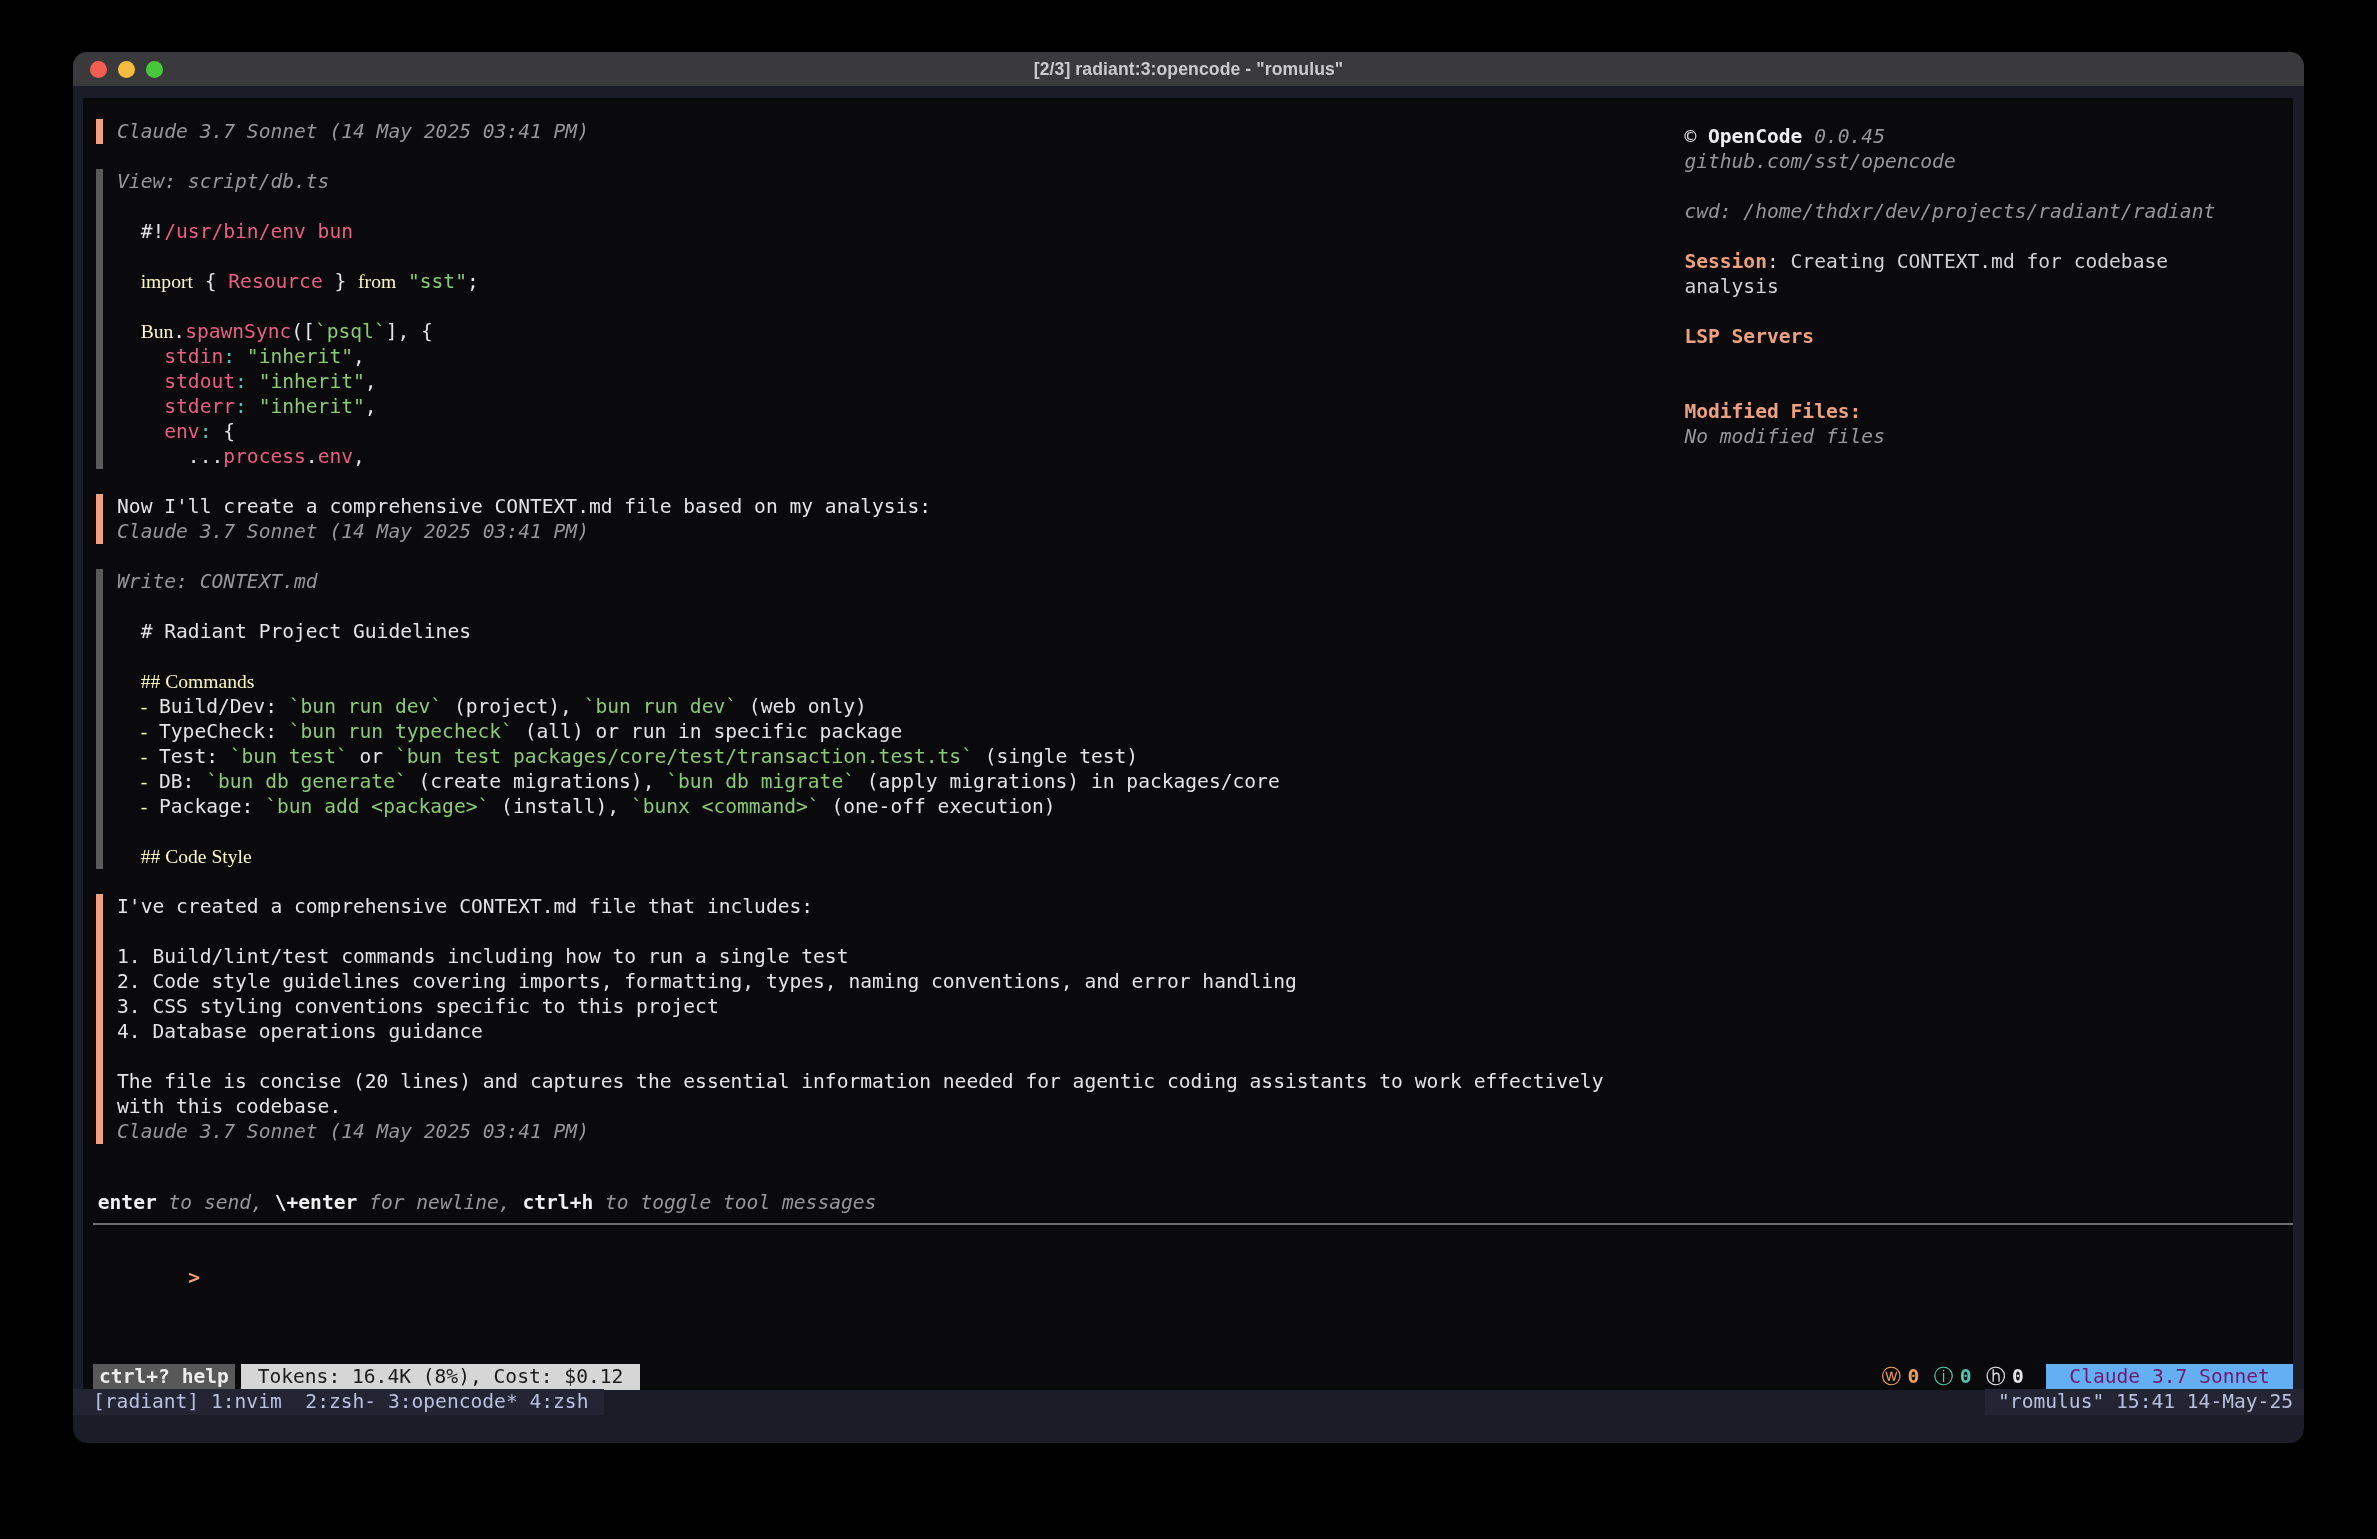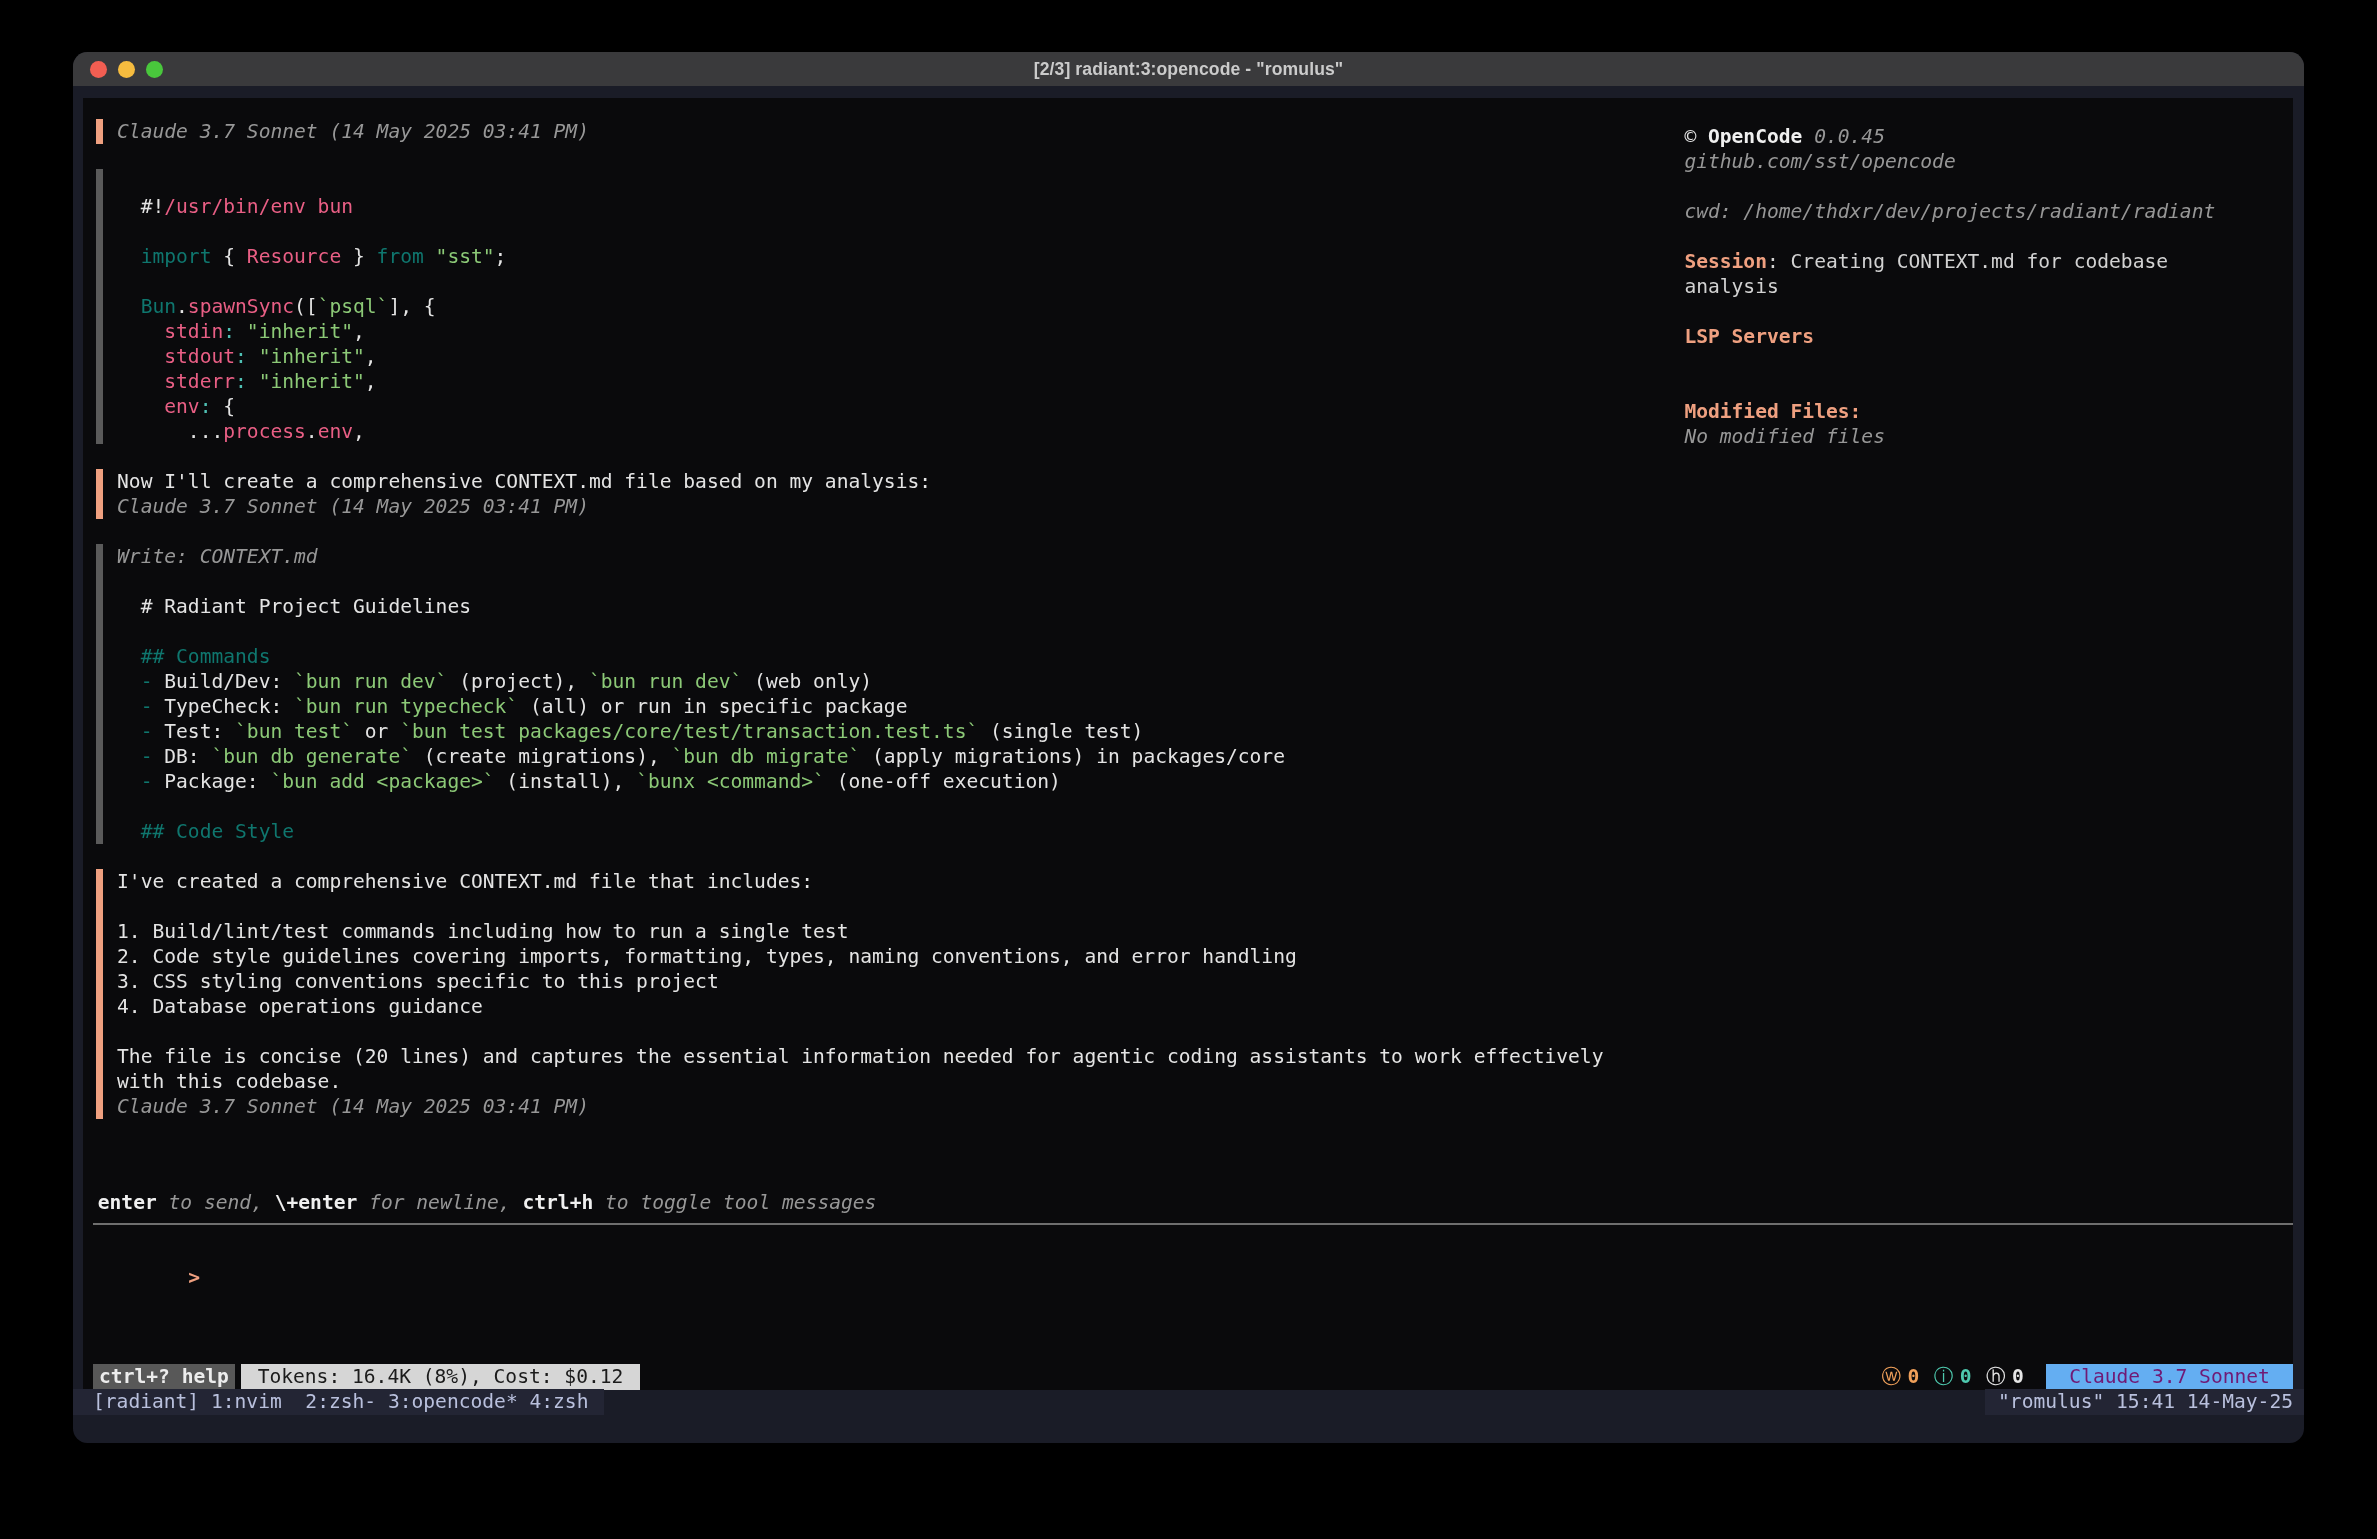--- a/index.html
+++ b/index.html
@@ -43,21 +43,21 @@
   }
   .conversation { position: absolute; left: 13px; top: 21px; width: 1520px; }
   .block { border-left: 7.2px solid #5a5a5a; padding-left: 13.7px; margin-bottom: 25px; }
   .block.orange { border-left-color: #efa080; }
   .line { font-size: 19.6px; line-height: 25px; min-height: 25px; white-space: pre; }
   .c-fg  { color: #e4e4e4; }
   .c-fgb { color: #f0f0f0; font-weight: 700; }
   .c-fg2 { color: #d2d2d2; }
   .c-dim { color: #979797; font-style: italic; }
   .c-orangeb { color: #efa080; font-weight: 700; }
-  .c-blue  { color: #0f766e; }
+  .c-blue  { color: #fef9c3; font-family: Liberation Serif, serif; }
   .c-pink  { color: #e95f85; }
   .c-green { color: #8cc977; }
   .c-teal  { color: #4fc0b4; }
   .sidebar { position: absolute; left: 1601px; top: 26px; width: 607px; }
   .hint { position: absolute; left: 14.4px; top: 1092px; }
   .separator {
     position: absolute; left: 9.8px; right: 0; top: 1125px;
     height: 2px; background: #6f6f6f;
   }
   .promptline { position: absolute; left: 34px; top: 1142px; font-size: 19.6px; line-height: 25px; white-space: pre; }
@@ -104,20 +104,21 @@
     </div>
     <div class="title">[2/3] radiant:3:opencode - "romulus"</div>
   </div>
 
   <div class="pane">
     <div class="conversation">
       <div class="block orange">
           <div class="line"><span class="c-dim">Claude 3.7 Sonnet (14 May 2025 03:41 PM)</span></div>
         </div>
       <div class="block">
+          <div class="line"><span class="c-dim">View: script/db.ts</span></div>
           <div class="line">&nbsp;</div>
           <div class="line"><span class="c-fg">  #!</span><span class="c-pink">/usr/bin/env bun</span></div>
           <div class="line">&nbsp;</div>
           <div class="line"><span class="c-fg">  </span><span class="c-blue">import</span><span class="c-fg"> { </span><span class="c-pink">Resource</span><span class="c-fg"> } </span><span class="c-blue">from</span><span class="c-fg"> </span><span class="c-green">"sst"</span><span class="c-fg">;</span></div>
           <div class="line">&nbsp;</div>
           <div class="line"><span class="c-fg">  </span><span class="c-blue">Bun</span><span class="c-fg">.</span><span class="c-pink">spawnSync</span><span class="c-fg">([</span><span class="c-green">`psql`</span><span class="c-fg">], {</span></div>
           <div class="line"><span class="c-fg">    </span><span class="c-pink">stdin</span><span class="c-teal">:</span><span class="c-fg"> </span><span class="c-green">"inherit"</span><span class="c-fg">,</span></div>
           <div class="line"><span class="c-fg">    </span><span class="c-pink">stdout</span><span class="c-teal">:</span><span class="c-fg"> </span><span class="c-green">"inherit"</span><span class="c-fg">,</span></div>
           <div class="line"><span class="c-fg">    </span><span class="c-pink">stderr</span><span class="c-teal">:</span><span class="c-fg"> </span><span class="c-green">"inherit"</span><span class="c-fg">,</span></div>
           <div class="line"><span class="c-fg">    </span><span class="c-pink">env</span><span class="c-teal">:</span><span class="c-fg"> {</span></div>

